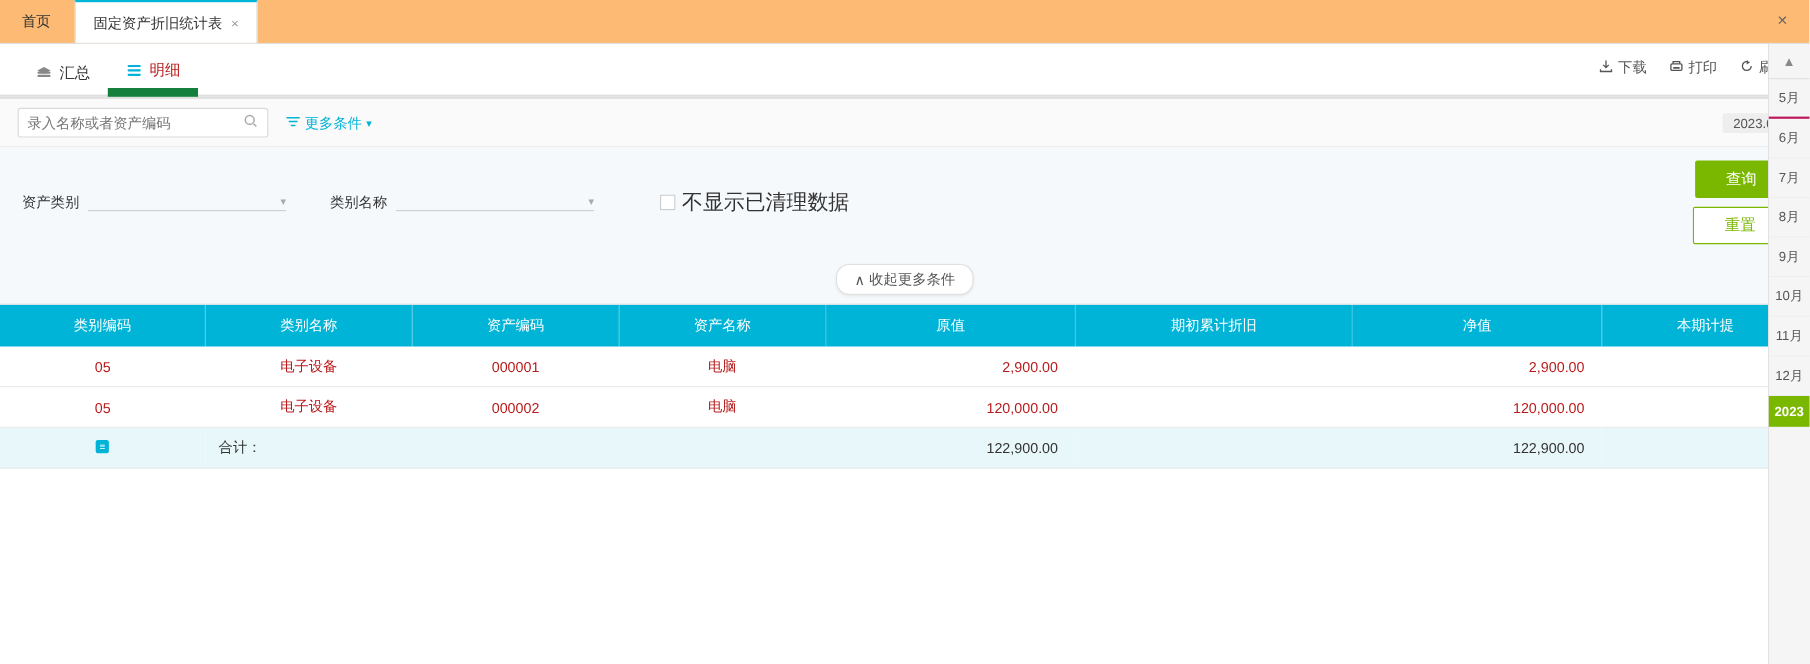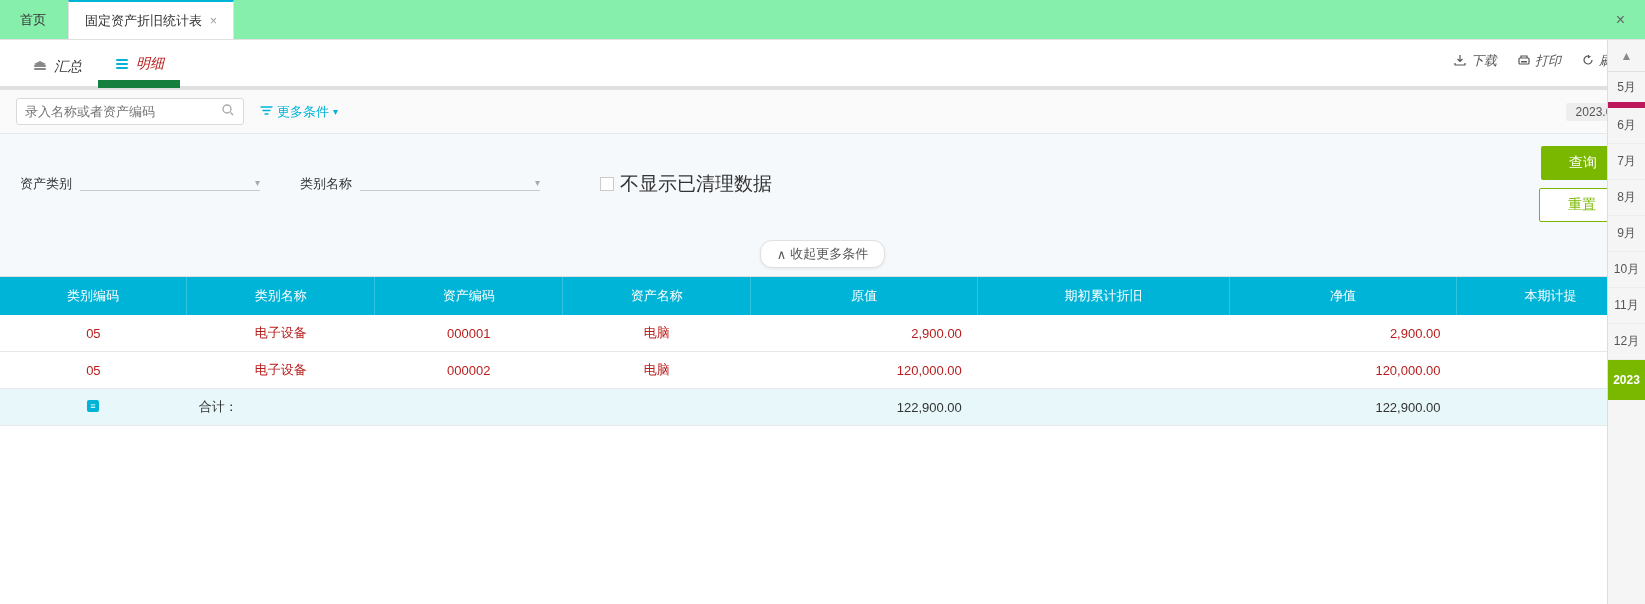--- a/index.html
+++ b/index.html
@@ -11,21 +11,21 @@
       height: 604px;
       overflow: hidden;
       display: flex;
       flex-direction: column;
     }
 
     
     .tab-bar {
       display: flex;
       align-items: center;
-      background: #86efac;
+      background: #fdba74;
       height: 40px;
       border-bottom: 1px solid #e0e0e0;
       padding: 0 0 0 0;
     }
     .tab-home {
       padding: 0 20px;
       height: 100%;
       display: flex;
       align-items: center;
       color: #333;
@@ -69,21 +69,20 @@
     }
 
     
     .sub-tabs {
       display: flex;
       align-items: flex-end;
       border-bottom: 2px solid #e0e0e0;
       padding: 0 16px;
       height: 48px;
       position: relative;
-      font-style: italic;
     }
     .sub-tab {
       display: flex;
       align-items: center;
       gap: 6px;
       padding: 0 16px;
       height: 40px;
       cursor: pointer;
       color: #333;
       font-size: 14px;
@@ -490,23 +489,23 @@
   </div>
 
 </div>
 
 <div style="position:fixed; right:0; top:40px; width:38px; background:#f5f5f5; border-left:1px solid #ddd; height:564px; display:flex; flex-direction:column; align-items:center; z-index:10;">
 
   <div style="width:100%;height:32px;display:flex;align-items:center;justify-content:center;border-bottom:1px solid #e0e0e0;cursor:pointer;">
     <span style="color:#888;font-size:12px;">▲</span>
   </div>
 
-  <div style="width:100%;height:36px;display:flex;align-items:center;justify-content:center;font-size:12px;color:#555;cursor:pointer;border-bottom:6px solid #be185d;">5月</div>
+  <div style="width:100%;height:36px;display:flex;align-items:center;justify-content:center;font-size:12px;color:#555;cursor:pointer;border-bottom:2px solid #be185d;">5月</div>
   <div style="width:100%;height:36px;display:flex;align-items:center;justify-content:center;font-size:12px;color:#555;cursor:pointer;border-bottom:1px solid #eee;">6月</div>
   <div style="width:100%;height:36px;display:flex;align-items:center;justify-content:center;font-size:12px;color:#555;cursor:pointer;border-bottom:1px solid #eee;">7月</div>
   <div style="width:100%;height:36px;display:flex;align-items:center;justify-content:center;font-size:12px;color:#555;cursor:pointer;border-bottom:1px solid #eee;">8月</div>
   <div style="width:100%;height:36px;display:flex;align-items:center;justify-content:center;font-size:12px;color:#555;cursor:pointer;border-bottom:1px solid #eee;">9月</div>
   <div style="width:100%;height:36px;display:flex;align-items:center;justify-content:center;font-size:12px;color:#555;cursor:pointer;border-bottom:1px solid #eee;">10月</div>
   <div style="width:100%;height:36px;display:flex;align-items:center;justify-content:center;font-size:12px;color:#555;cursor:pointer;border-bottom:1px solid #eee;">11月</div>
   <div style="width:100%;height:36px;display:flex;align-items:center;justify-content:center;font-size:12px;color:#555;cursor:pointer;border-bottom:1px solid #eee;">12月</div>
 
-  <div style="width:100%;background:#7ab800;color:#fff;font-size:12px;font-weight:bold;display:flex;align-items:center;justify-content:center;height:40px;cursor:pointer;">2023</div>
+  <div style="width:100%;background:#7ab800;color:#fff;font-size:12px;font-weight:bold;display:flex;align-items:center;justify-content:center;height:28px;cursor:pointer;">2023</div>
 </div>
 
 </body></html>

